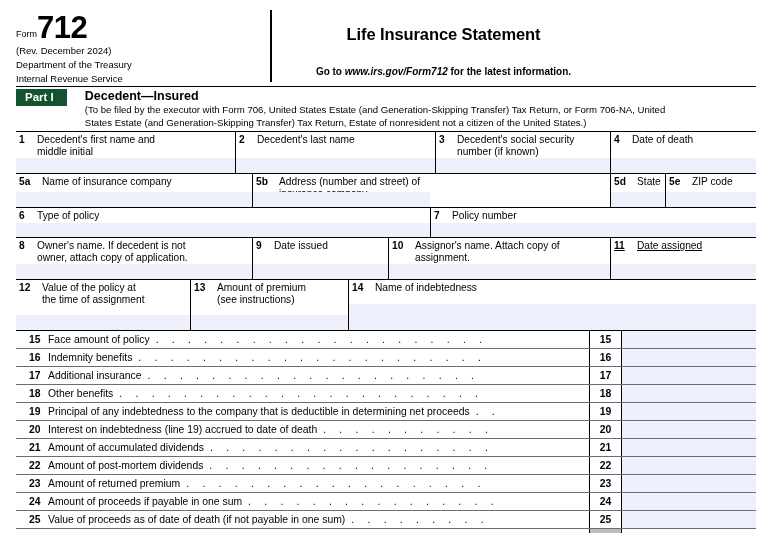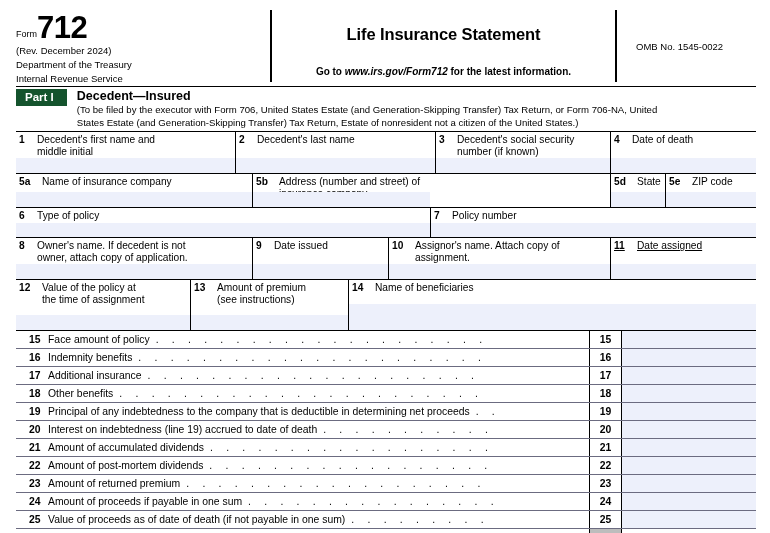--- a/index.html
+++ b/index.html
@@ -62,21 +62,21 @@
   .partbar{
     margin:4px 14px 0 16px;
     display:flex;align-items:flex-start;
     border-top:1.5px solid #000;
     padding-top:2px;
   }
   .part-tag{
     background:#14532d;color:#fff;font-weight:bold;font-size:11.5px;
     padding:2px 13px 2px 9px;line-height:13px;margin-top:0px;
   }
-  .part-body{margin-left:10px;flex:1;}
+  .part-body{margin-left:18px;flex:1;}
   .part-title{font-size:12.5px;font-weight:bold;line-height:14px;}
   .part-sub{font-size:9.6px;line-height:11.6px;margin-top:1px;}
 
   
   .grid{margin:3px 14px 0 16px;}
   .grow{
     display:flex;
     border-top:1.5px solid #000;
     box-sizing:border-box;
   }
@@ -172,23 +172,20 @@
       <div class="dept-line">Internal Revenue Service</div>
     </div>
 
     <div class="hdr-center">
       <div class="main-title">Life Insurance Statement</div>
       <div class="goto-line">
         <span>Go to </span><i>www.irs.gov/Form712</i><span> for the latest information.</span>
       </div>
     </div>
 
-    <div class="hdr-right">
-      <div class="omb">OMB No. 1545-0022</div>
-    </div>
 
   </div>
 
   <div class="partbar">
     <span class="part-tag">Part I</span>
     <div class="part-body">
       <div class="part-title">Decedent—Insured</div>
       <div class="part-sub">(To be filed by the executor with Form 706, United States Estate (and Generation-Skipping Transfer) Tax Return, or Form 706-NA, United</div>
       <div class="part-sub">States Estate (and Generation-Skipping Transfer) Tax Return, Estate of nonresident not a citizen of the United States.)</div>
     </div>
@@ -324,21 +321,21 @@
       <div class="cell" style="width:158px;">
         <div class="cell-inner">
           <span class="cell-num wide">13</span>
           <span class="cell-lbl"><span>Amount of premium</span><br><span>(see instructions)</span></span>
         </div>
         <div class="fill" style="height:15px;"></div>
       </div>
       <div class="cell" style="flex:1;">
         <div class="cell-inner">
           <span class="cell-num wide">14</span>
-          <span class="cell-lbl">Name of beneficiaries</span>
+          <span class="cell-lbl">Name of indebtedness</span>
         </div>
         <div class="fill" style="height:26px;"></div>
       </div>
     </div>
 
   </div>
 
   <div class="lines" id="lines-container">
       <div class="lrow">
         <div class="lnum">15</div>

